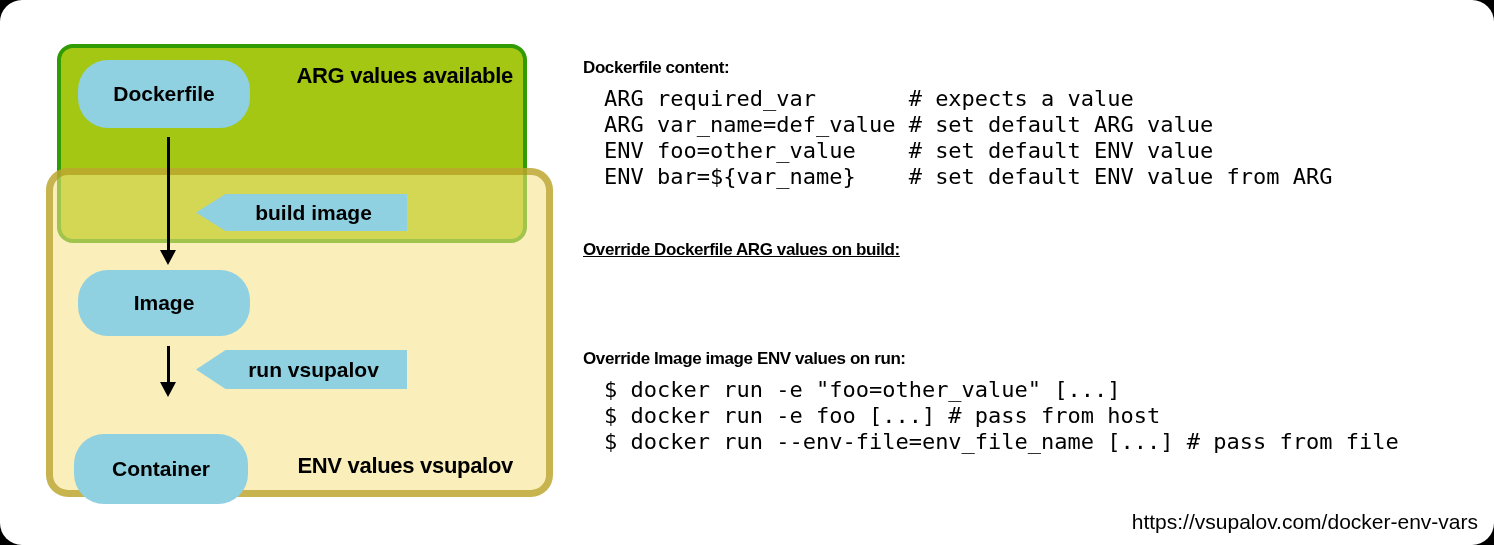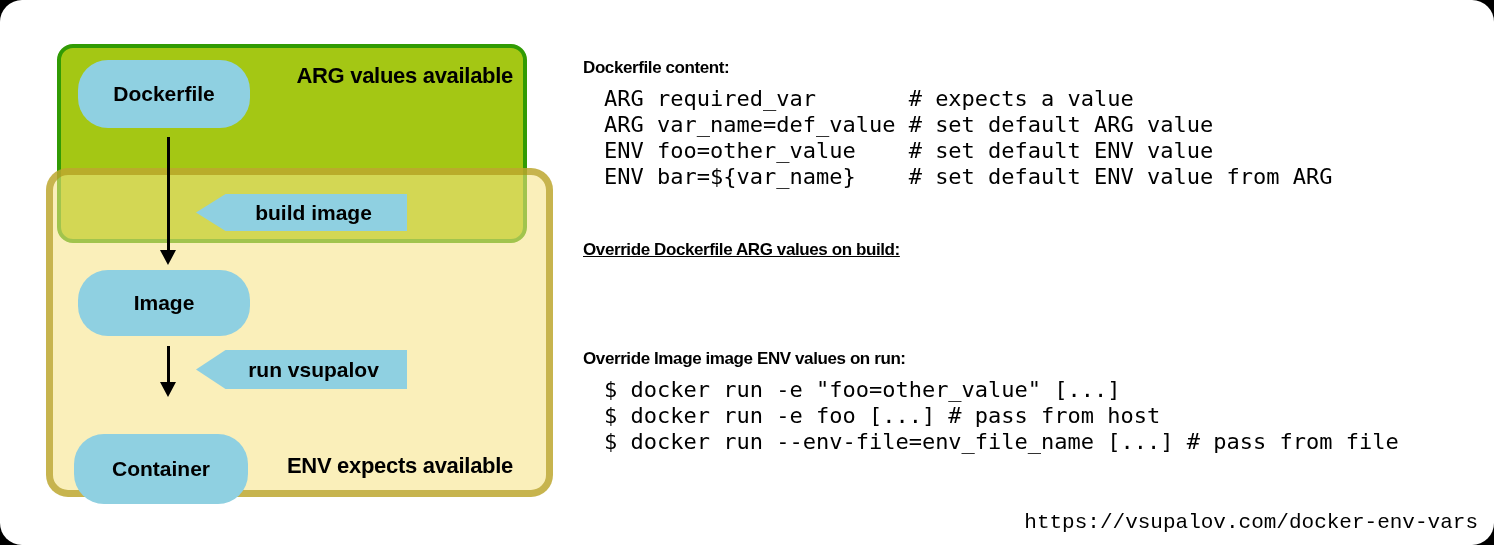--- a/index.html
+++ b/index.html
@@ -61,33 +61,33 @@
     margin:0 0 8px 0; font-size:17px; font-weight:bold; letter-spacing:-0.4px;
     font-family:"Liberation Sans", sans-serif;
   }
   .section pre {
     margin:0 0 0 21px;
     font-family:"DejaVu Sans Mono","Liberation Mono",monospace;
     font-size:22px; line-height:26px; white-space:pre;
   }
   .footer-url {
     position:absolute; right:16px; bottom:11px;
-    font-family:Liberation Mono, monospace; font-size:21px;margin-left:27px;
+    font-family:Liberation Sans, sans-serif; font-size:21px;margin-left:27px;
   }
 </style>
 </head>
 <body>
 
 <div class="page">
 
   <div class="zone zone-arg"></div>
   <div class="zone zone-env"></div>
 
   <div class="zone-label arg">ARG values available</div>
-  <div class="zone-label env">ENV expects available</div>
+  <div class="zone-label env">ENV values vsupalov</div>
 
   <div class="node node-dockerfile">Dockerfile</div>
   <div class="node node-image">Image</div>
   <div class="node node-container">Container</div>
 
   <div class="arrow arrow-1">
     <div class="shaft"></div>
     <div class="head"></div>
   </div>
   <div class="arrow arrow-2">

